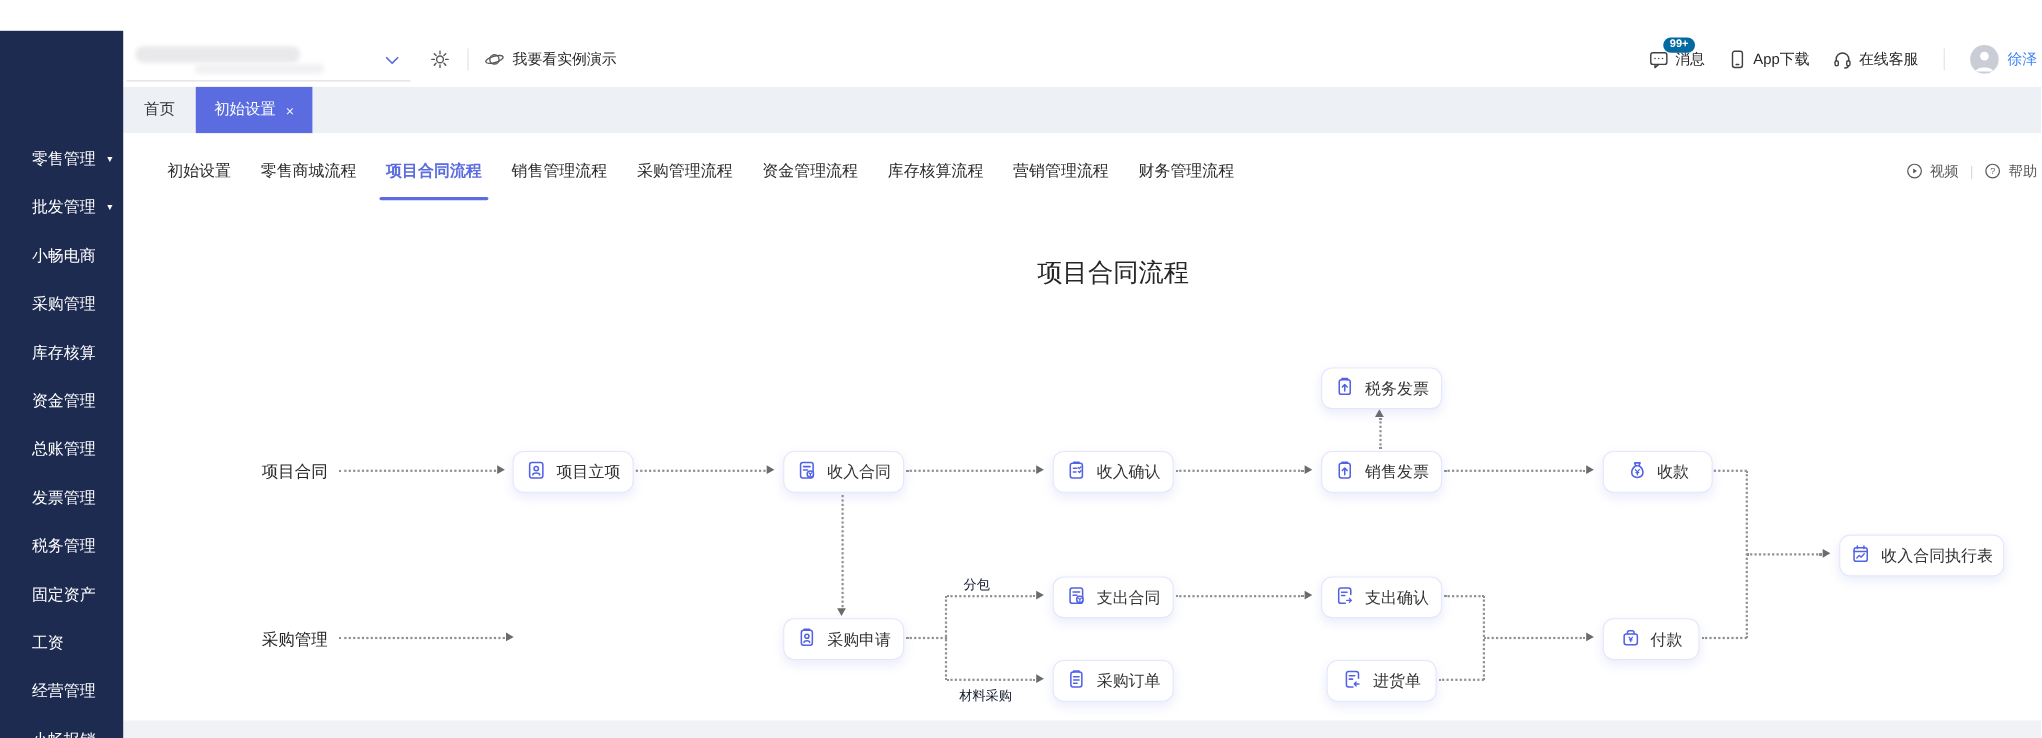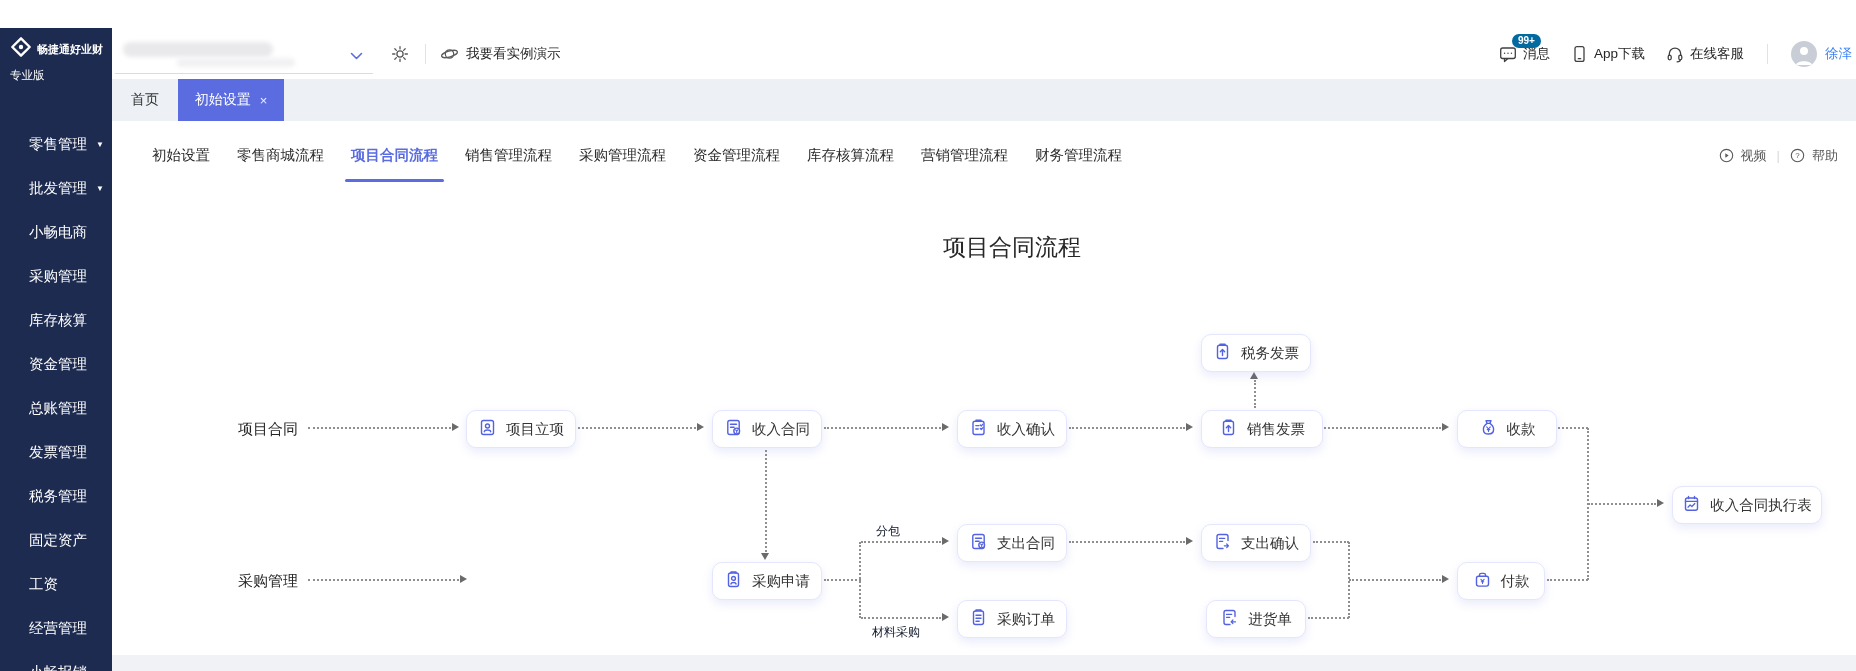--- a/index.html
+++ b/index.html
@@ -37,21 +37,21 @@
   .tab{display:flex;align-items:center;justify-content:center;font-size:14px;color:#333;cursor:pointer;}
   .tab-home{width:66px;}
   .tab-active{width:106px;background:#5a6ce0;color:#fff;gap:9px;}
   .tab-close{font-size:13px;opacity:.9;}
 
   
   .navbar{position:absolute;left:112px;right:0;top:121px;height:69px;background:#fff;display:flex;align-items:center;padding-left:40px;gap:27px;z-index:10;}
   .nav-item{font-size:14.5px;color:#2b2b2b;cursor:pointer;position:relative;white-space:nowrap;}
   .nav-item.active{color:#5a6ce0;font-weight:bold;}
   .nav-item.active::after{content:"";position:absolute;left:-6px;right:-6px;bottom:-17px;height:3px;background:#5a6ce0;border-radius:2px;}
-  .nav-right{margin-left:auto;display:flex;align-items:center;gap:7px;font-size:13px;color:#595959;padding-right:18px;white-space:nowrap;}
+  .nav-right{margin-left:auto;display:flex;align-items:center;gap:7px;font-size:13px;color:#595959;padding-right:4px;white-space:nowrap;}
   .nav-right .sep{color:#d9d9d9;margin:0 3px;}
   .nav-right span{cursor:pointer;}
 
   
   .canvas{position:absolute;left:112px;right:0;top:190px;bottom:16px;background:#fff;z-index:1;}
   .bottomstrip{position:absolute;left:112px;right:0;bottom:0;height:16px;background:#f0f2f5;z-index:2;}
   .flow-title{position:absolute;left:902px;top:232px;width:220px;text-align:center;font-size:23px;color:#262626;font-weight:500;z-index:5;}
   .rowlab{position:absolute;width:76px;font-size:15px;color:#262626;z-index:5;}
   .node{position:absolute;height:38px;background:#fff;border:1px solid #e4e7fb;border-radius:10px;box-shadow:0 4px 10px rgba(100,115,230,.14);display:flex;align-items:center;justify-content:center;gap:9px;font-size:14.5px;color:#333;cursor:pointer;z-index:6;box-sizing:border-box;}
   .hl{position:absolute;height:0;border-top:2px dotted #8f8f8f;z-index:3;}
@@ -60,32 +60,20 @@
   .ar-u{position:absolute;width:0;height:0;border-left:4.5px solid transparent;border-right:4.5px solid transparent;border-bottom:7px solid #6b6b6b;z-index:4;}
   .ar-d{position:absolute;width:0;height:0;border-left:4.5px solid transparent;border-right:4.5px solid transparent;border-top:7px solid #6b6b6b;z-index:4;}
   .blab{position:absolute;font-size:12px;color:#0f172a;z-index:5;white-space:nowrap;text-align:center;}
 </style>
 </head>
 <body>
 
 <div class="page">
 
   <div class="leftcol">
-    <div class="logoarea">
-      <div class="logo-row">
-        <span>
-          <svg width="22" height="22" viewBox="0 0 24 24">
-              <path d="M12 2.5 L21.5 12 L12 21.5 L2.5 12 Z" fill="none" stroke="#fff" stroke-width="2.6" stroke-linejoin="round"></path>
-              <circle cx="12" cy="12" r="2.4" fill="#fff"></circle>
-            </svg>
-        </span>
-        <span class="logo-name">畅捷通好业财</span>
-      </div>
-      <div class="edition">专业版</div>
-    </div>
     <div class="side-items">
       <div class="side-item">
           <span>零售管理</span>
           <span class="caret">▼</span>
         </div>
       <div class="side-item">
           <span>批发管理</span>
           <span class="caret">▼</span>
         </div>
       <div class="side-item">
@@ -314,21 +302,21 @@
     <span>收入确认</span>
   </div>
   <div class="node" style="left:1201px;top:334px;width:110px;">
     <span><svg width="19" height="19" viewBox="0 0 19 19" fill="none" stroke="#5262e3" stroke-width="1.4" stroke-linecap="round" stroke-linejoin="round">
           <rect x="4.5" y="3.2" width="10" height="13.3" rx="2"></rect>
           <path d="M7 3.2V2.2h5v1"></path>
           <path d="M9.5 13.5V7.6M7.3 9.8l2.2-2.2 2.2 2.2"></path>
         </svg></span>
     <span>税务发票</span>
   </div>
-  <div class="node" style="left:1201px;top:410px;width:122px;">
+  <div class="node" style="left:1201px;top:410px;width:110px;">
     <span><svg width="19" height="19" viewBox="0 0 19 19" fill="none" stroke="#5262e3" stroke-width="1.4" stroke-linecap="round" stroke-linejoin="round">
           <rect x="4.5" y="3.2" width="10" height="13.3" rx="2"></rect>
           <path d="M7 3.2V2.2h5v1"></path>
           <path d="M9.5 13.5V7.6M7.3 9.8l2.2-2.2 2.2 2.2"></path>
         </svg></span>
     <span>销售发票</span>
   </div>
   <div class="node" style="left:1457px;top:410px;width:100px;">
     <span><svg width="19" height="19" viewBox="0 0 19 19" fill="none" stroke="#5262e3" stroke-width="1.4" stroke-linecap="round" stroke-linejoin="round">
           <path d="M7 2.8h5l-1.1 2.6H8.1z"></path>

